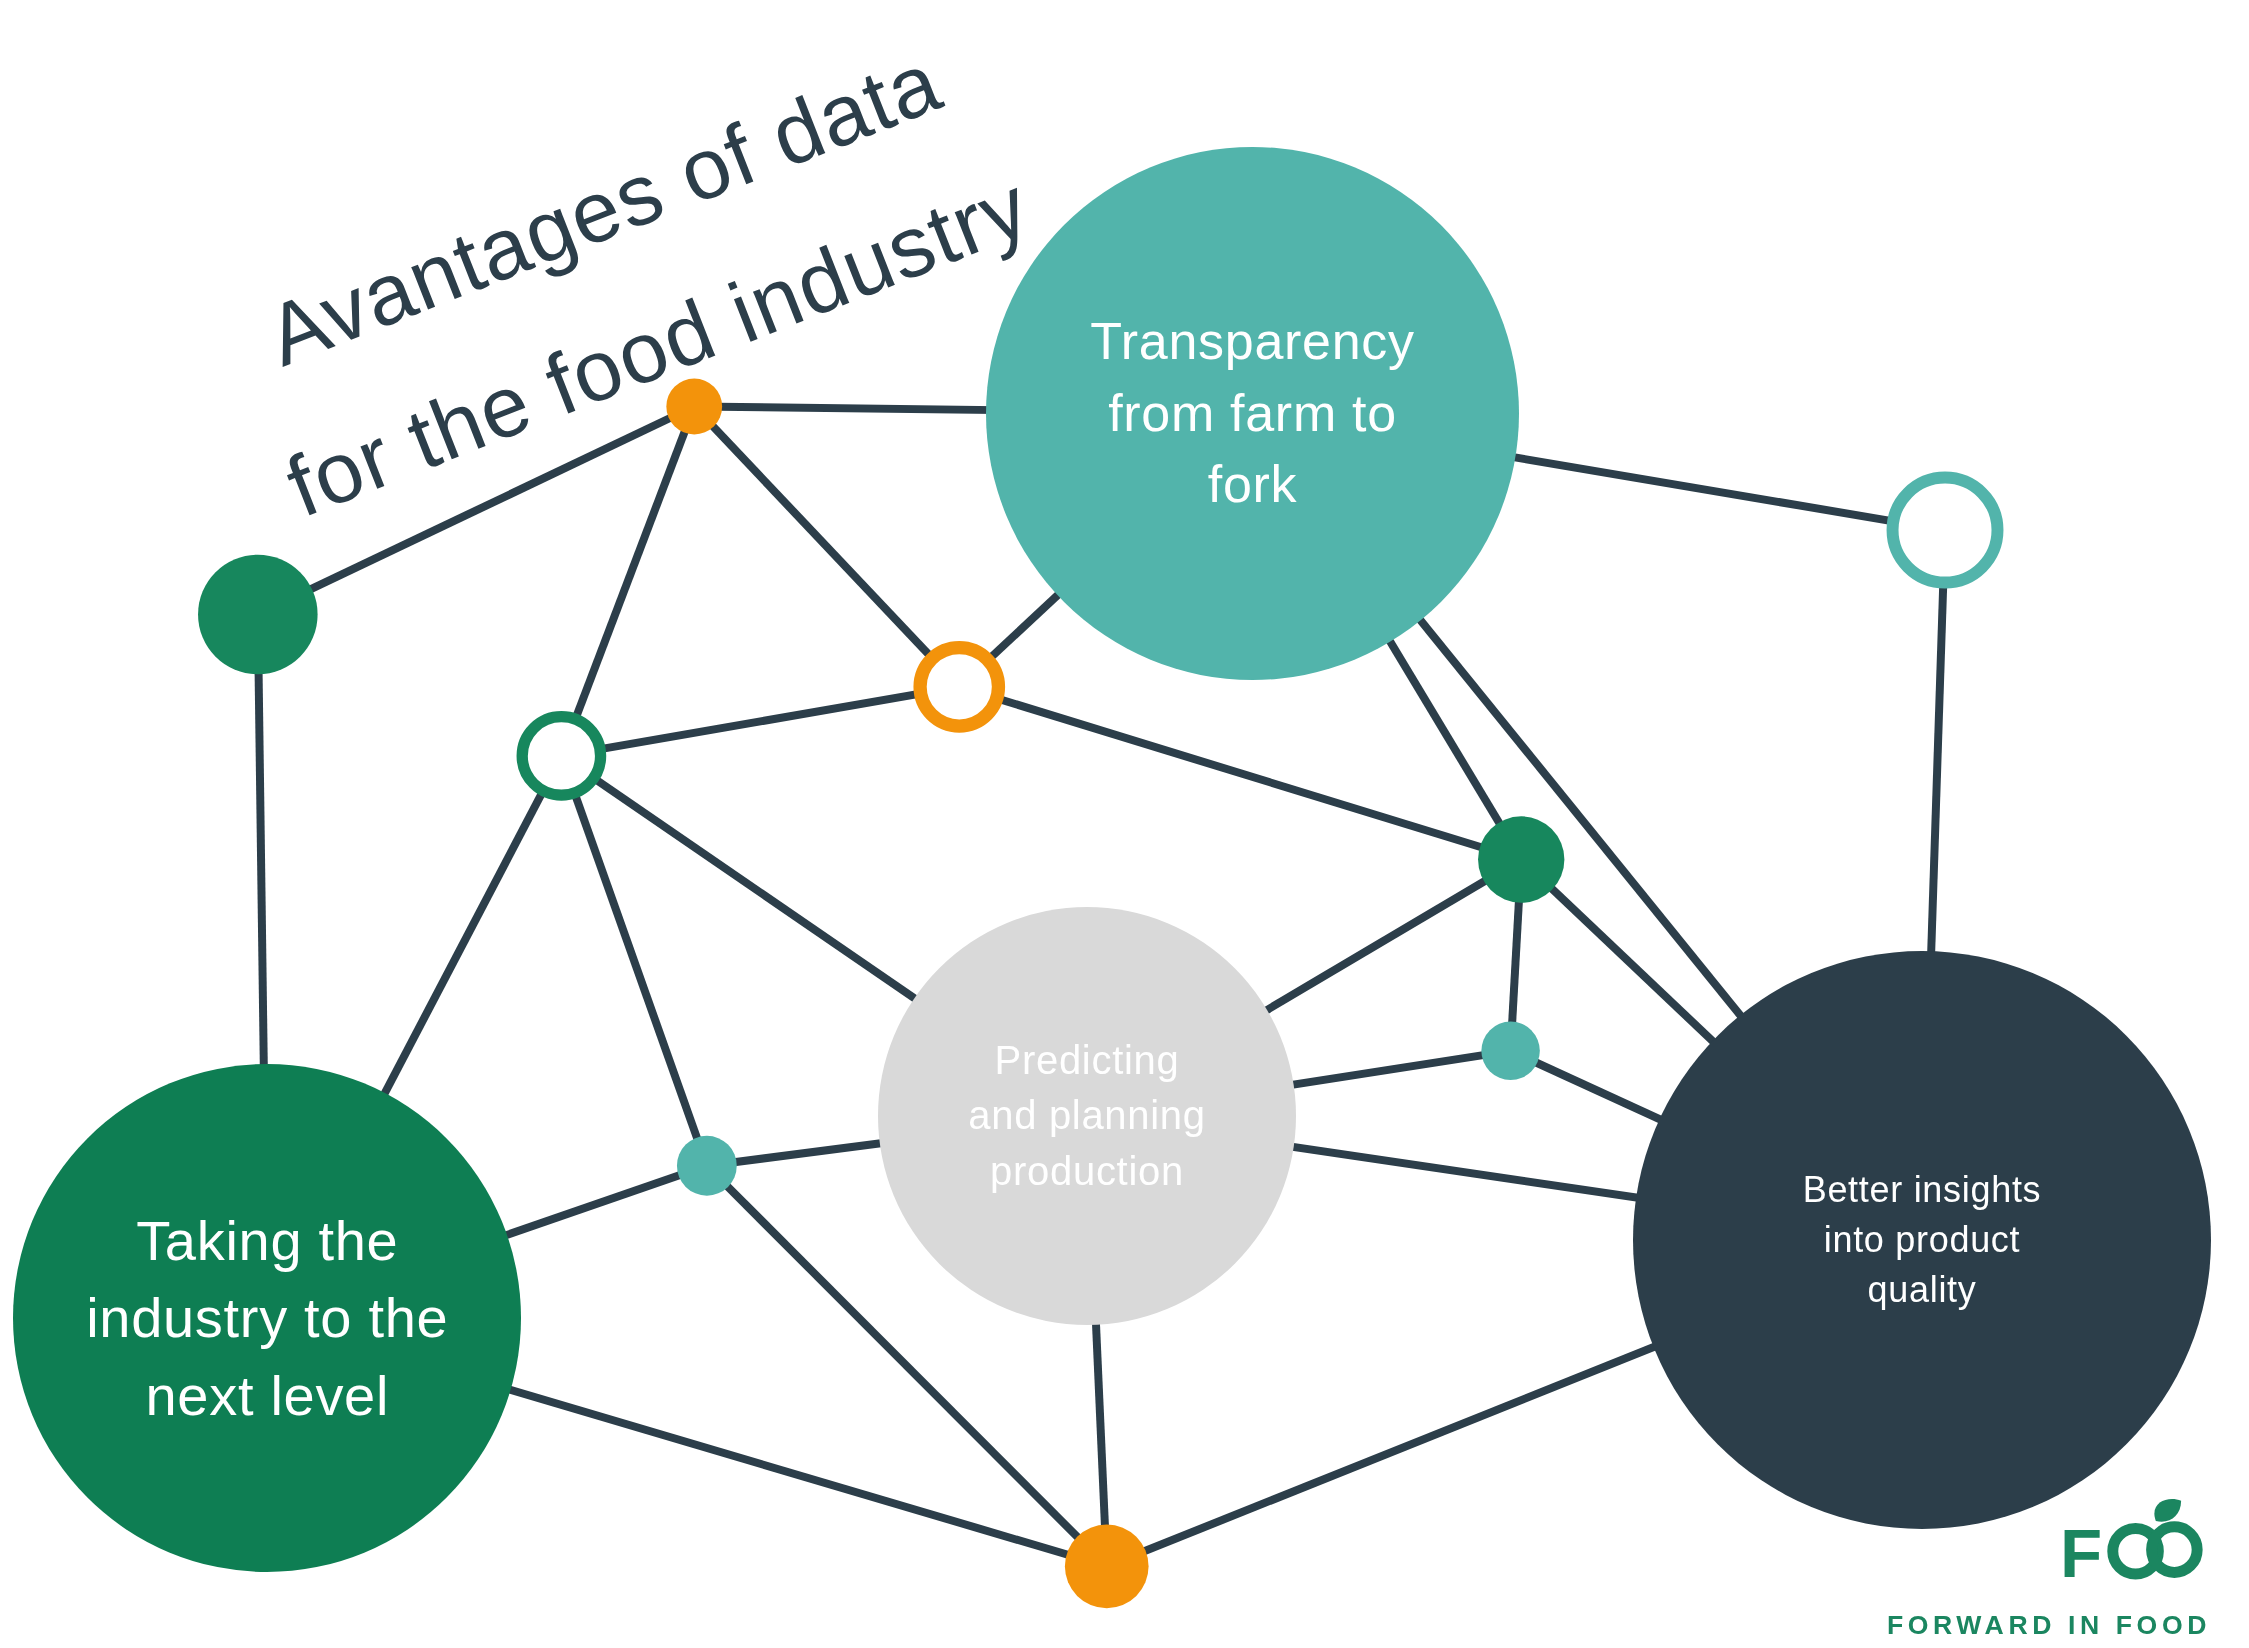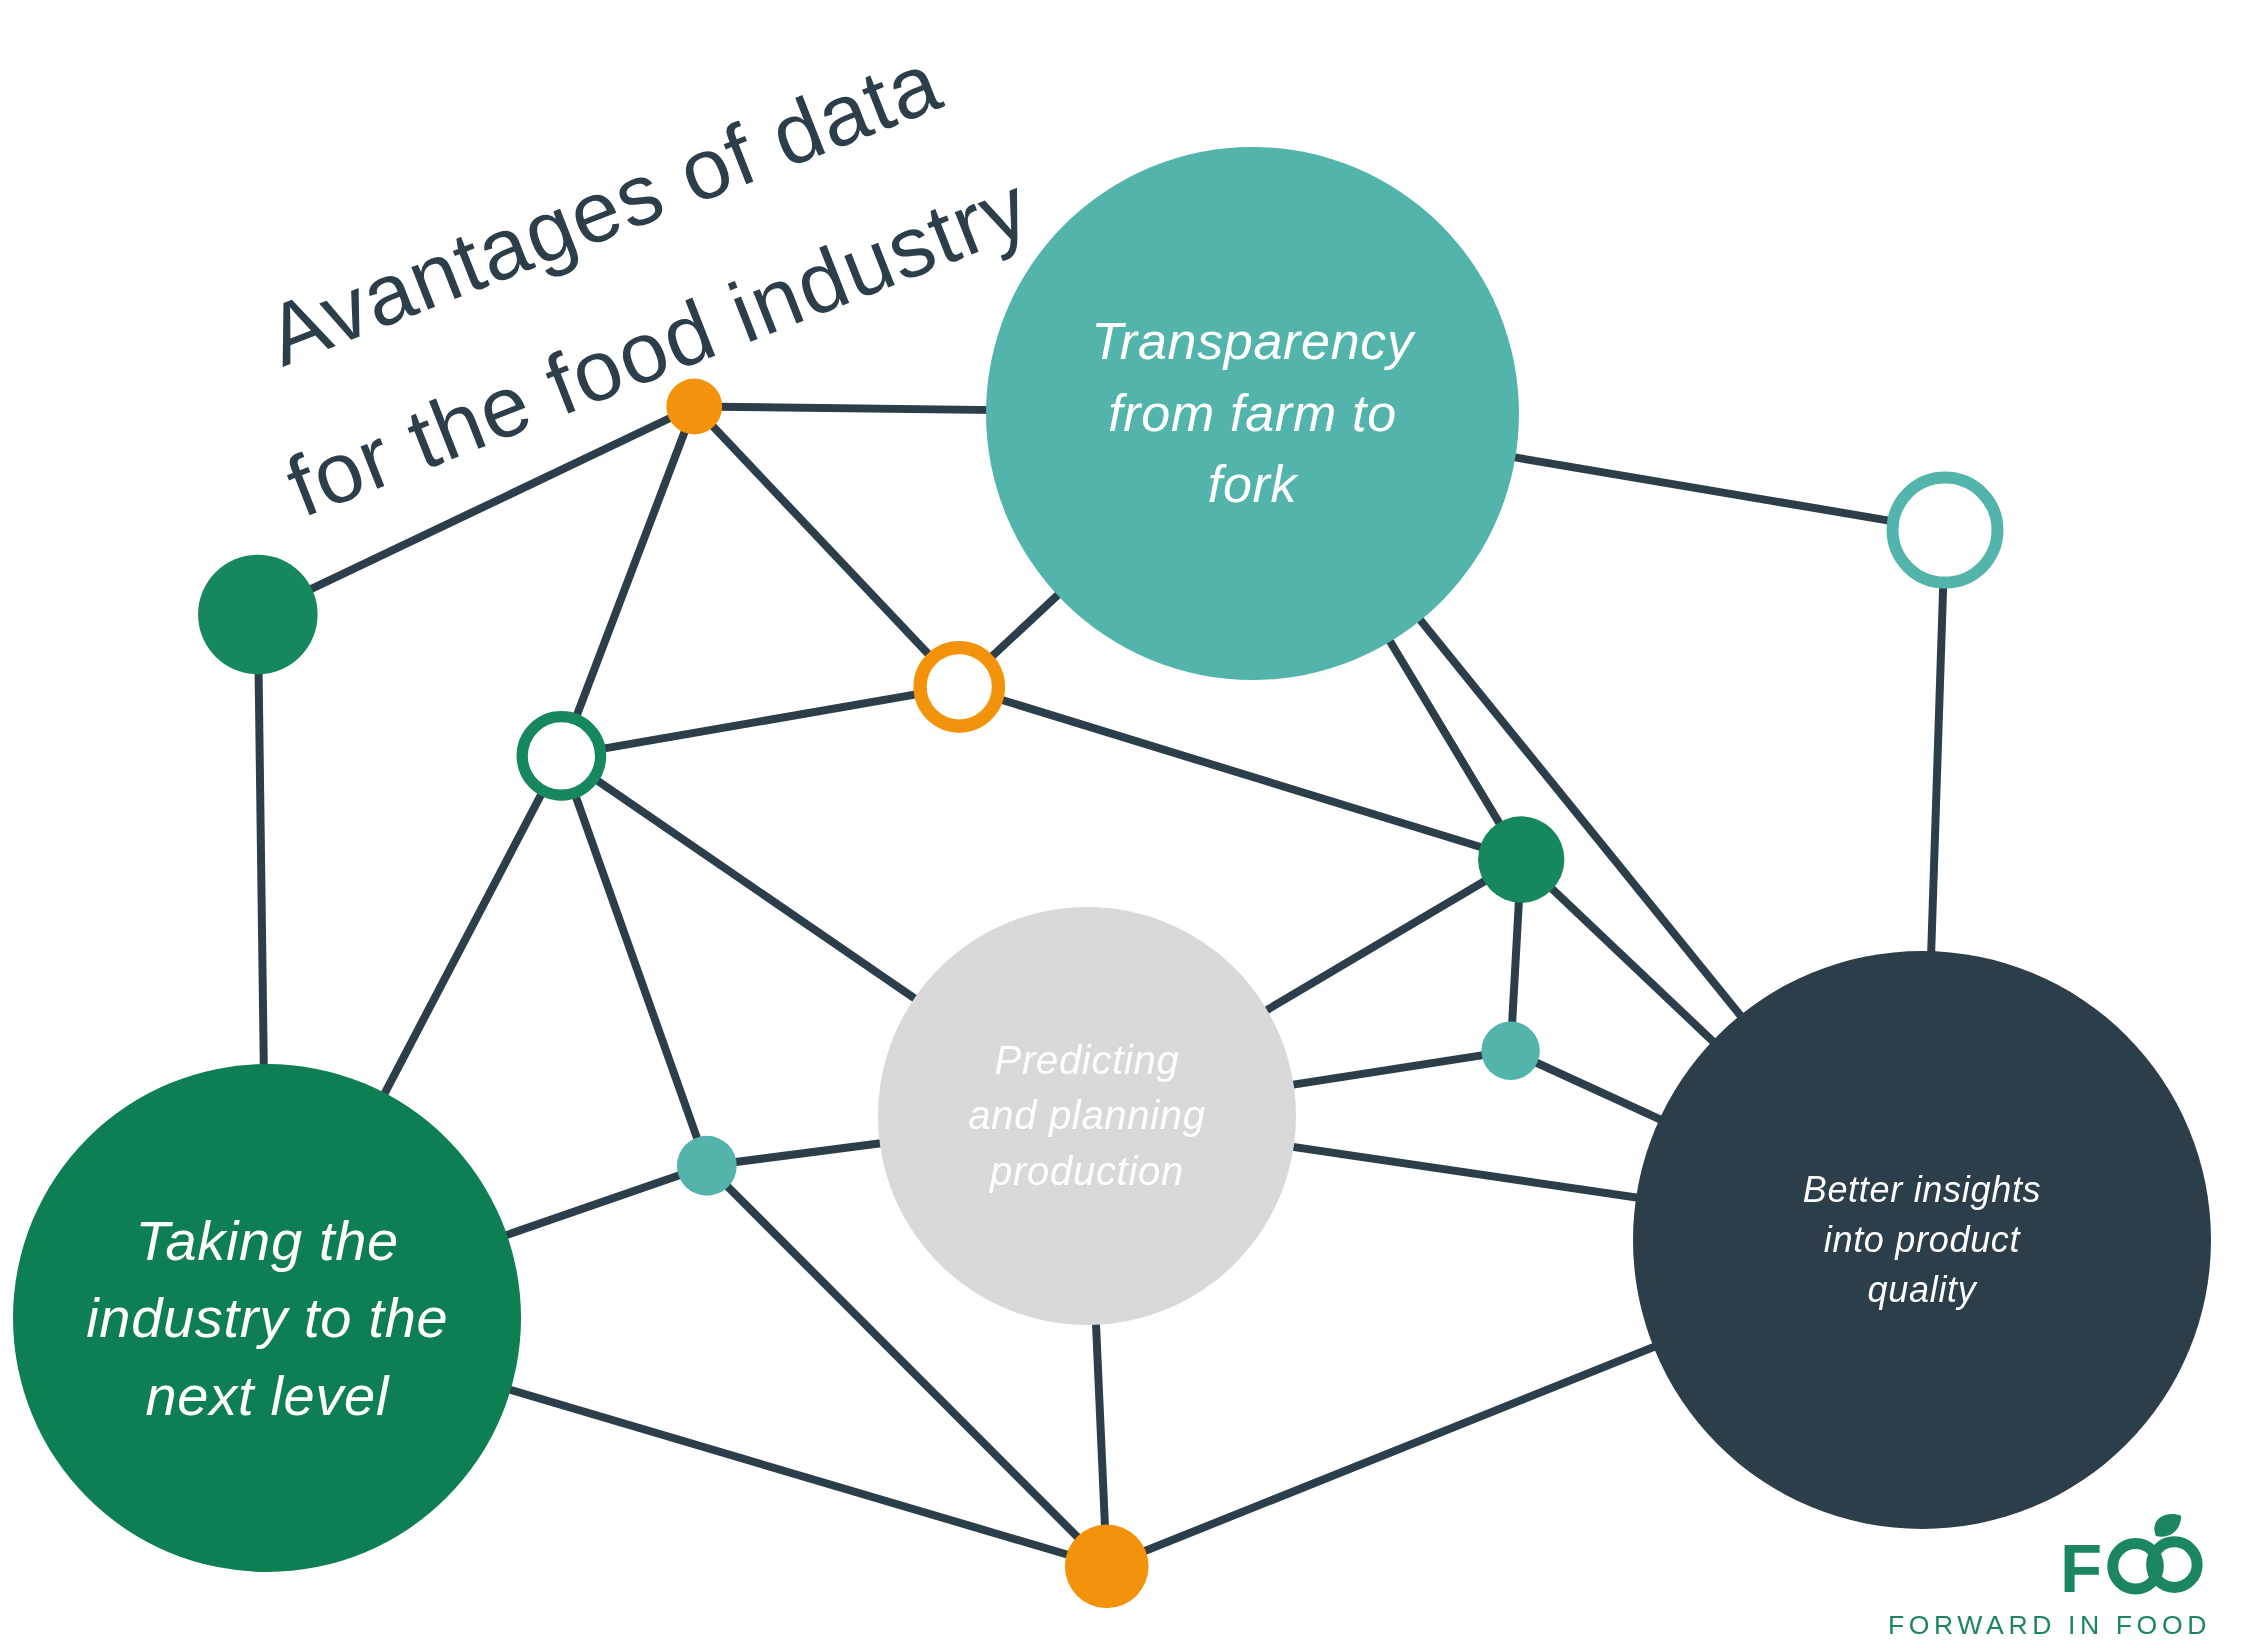--- a/index.html
+++ b/index.html
@@ -33,41 +33,40 @@
     display: flex; align-items: center; justify-content: center;
     z-index: 2;
     box-sizing: border-box;
   }
   .bubble span {
     white-space: pre-line;
     text-align: center;
     line-height: 1.38;
     letter-spacing: 0.7px;
     font-weight: 400;
-    font-style: italic;
   }
   .logo {
     position: absolute;
     right: 39px; bottom: 6.6px;
     display: flex; flex-direction: column; align-items: flex-end;
     z-index: 3;
   }
   .logo-main {
     display: flex; align-items: flex-end;
     color: #1B8660;
     font-size: 69px; font-weight: 700;
     letter-spacing: 1.3px;
     line-height: 1;
   }
   .logo-main .apple { margin: 0 1.3px -2.7px 1.3px; }
   .logo-tagline {
     color: #1B8660;
-    font-size: 26.6px; font-weight: 400;
+    font-size: 26.6px; font-weight: 700;
     letter-spacing: 4.6px;
-    margin-top: 7px;
+    margin-top: 22px;
   }
 </style>
 </head>
 <body>
 
 <svg id="net" xmlns="http://www.w3.org/2000/svg" viewBox="0 0 3387 2481">
     <line x1="388" y1="925" x2="1045" y2="612" stroke="#2C3E4A" stroke-width="12"></line>
     <line x1="388" y1="925" x2="402" y2="1984" stroke="#2C3E4A" stroke-width="12"></line>
     <line x1="1045" y1="612" x2="1886" y2="622" stroke="#2C3E4A" stroke-width="12"></line>
     <line x1="1045" y1="612" x2="845" y2="1138" stroke="#2C3E4A" stroke-width="12"></line>

